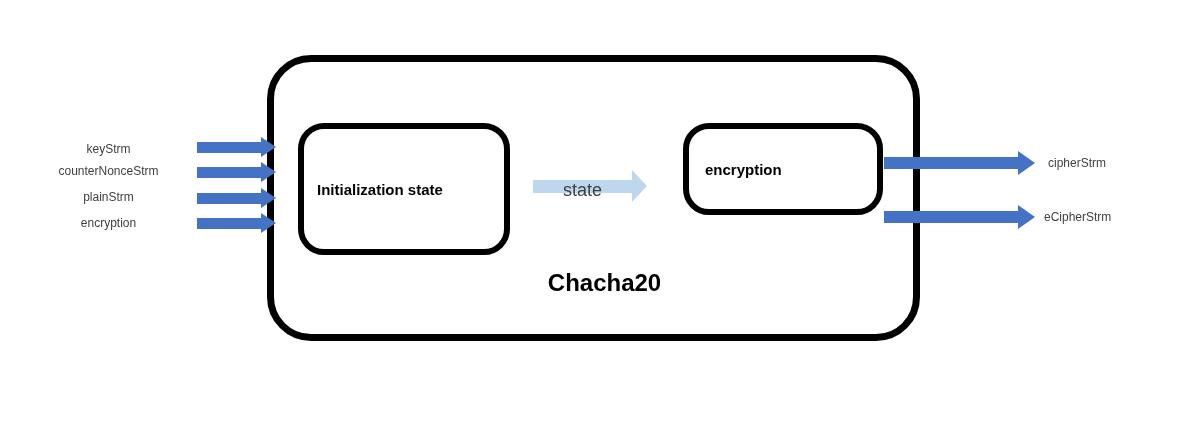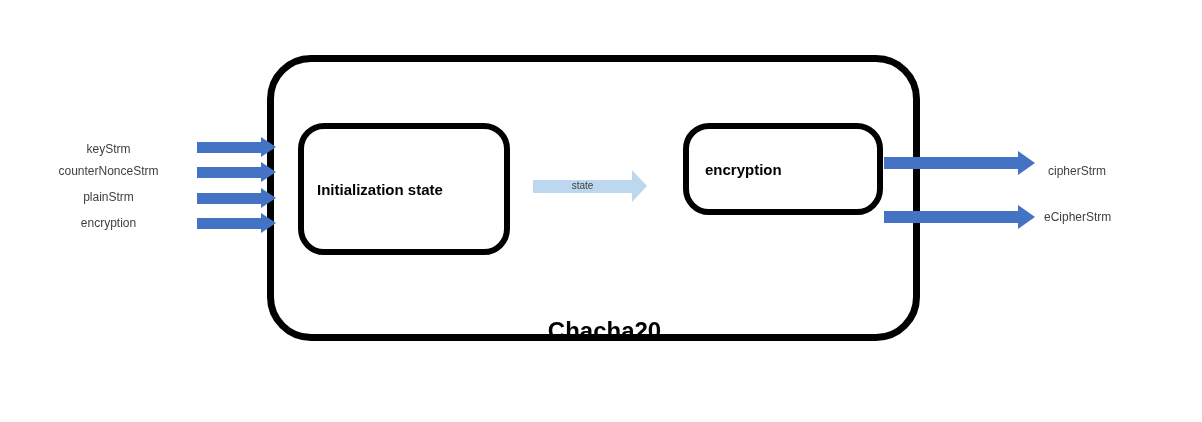--- a/index.html
+++ b/index.html
@@ -21,33 +21,33 @@
     box-sizing:border-box;background:#fff;z-index:2;
     display:flex;align-items:center;text-align:center;
   }
   .init-box{left:298px;top:123px;width:212px;height:132px;padding-left:13px;}
   .enc-box{left:683px;top:123px;width:200px;height:92px;padding-left:16px;}
   .block-label{
     font-size:15px;font-weight:bold;color:#000;letter-spacing:0px;white-space:nowrap;
   }
   .title{
     position:absolute;left:267px;top:269px;width:675px;text-align:center;
-    font-size:24px;font-weight:bold;color:#000;z-index:2;margin-top:48px;
+    font-size:24px;font-weight:bold;color:#000;z-index:2;
   }
   
   .io-label{
     position:absolute;font-size:12px;color:#3f3f3f;line-height:14px;white-space:nowrap;
     z-index:3;
   }
   .io-left{left:40px;width:137px;text-align:center;}
   .lbl-key{top:142px;}
   .lbl-counter{top:164px;}
   .lbl-plain{top:190px;}
   .lbl-eplain{top:216px;}
-  .lbl-cipher{left:1048px;top:156px;margin-top:8px;}
+  .lbl-cipher{left:1048px;top:156px;}
   .lbl-ecipher{left:1044px;top:210px;}
   
   .arrow{position:absolute;display:flex;align-items:center;z-index:5;}
   .shaft{background:var(--blue,#4472C4);}
   .head{width:0;height:0;}
   .arrow-in .shaft{width:64px;height:11px;}
   .arrow-in .head{
     border-top:10px solid transparent;border-bottom:10px solid transparent;
     border-left:15px solid var(--blue,#4472C4);
   }
@@ -60,21 +60,21 @@
   }
   .out1{left:884px;top:151px;} .out2{left:884px;top:205px;}
   .arrow-state{left:533px;top:170px;z-index:2;}
   .arrow-state .shaft{width:99px;height:13px;background:var(--lightblue,#BDD7EE);}
   .arrow-state .head{
     border-top:16px solid transparent;border-bottom:16px solid transparent;
     border-left:15px solid var(--lightblue,#BDD7EE);
   }
   .state-label{
     position:absolute;left:533px;top:180px;width:99px;text-align:center;
-    font-size:10px;color:#404040;z-index:4;
+    font-size:18px;color:#404040;z-index:4;
   }
 </style>
 </head>
 <body>
 
 <div class="canvas">
 
   <div class="outer-box"></div>
   <div class="title">Chacha20</div>
 

